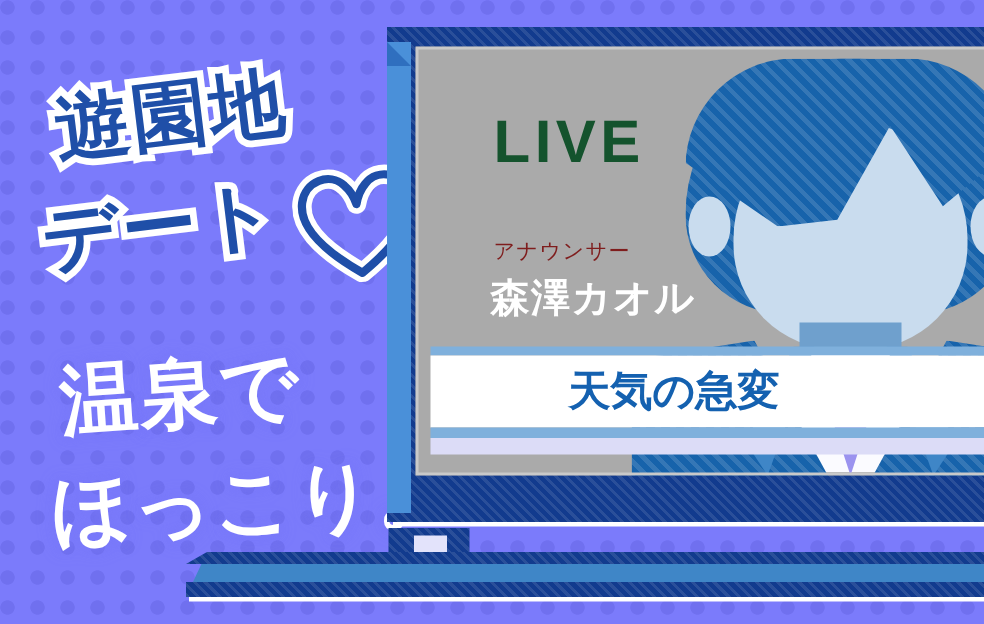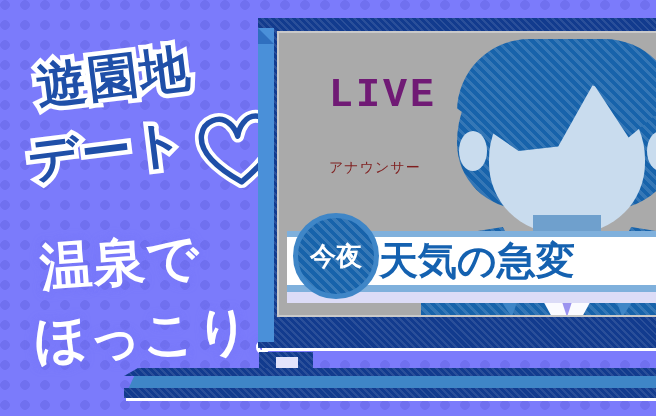--- a/index.html
+++ b/index.html
@@ -126,43 +126,43 @@
   .lapel{
     position:absolute;top:192px;width:46px;height:86px;
     background:#3f86c7;
   }
   .lapel.l{left:60px;clip-path:polygon(70% 0,100% 0,32% 100%,0 74%);}
   .lapel.r{right:60px;clip-path:polygon(0 0,30% 0,100% 74%,68% 100%);}
 
   
   #live{
     position:absolute;left:52px;top:42px;
-    font-size:40px;font-weight:700;color:#701a75;letter-spacing:3px;
-    font-family:Liberation Mono, monospace;
+    font-size:40px;font-weight:700;color:#14532d;letter-spacing:3px;
+    font-family:Liberation Sans, sans-serif;
   }
   #anchor-role{
     position:absolute;left:52px;top:128px;
     font-size:14px;color:#7f1d1d;letter-spacing:1px;font-weight:400;
     font-family:"DejaVu Sans","Liberation Sans",sans-serif;
   }
   #anchor-name{
     position:absolute;left:50px;top:150px;
     font-size:26px;color:#ffffff;font-weight:700;letter-spacing:1px;
     font-family:"DejaVu Sans","Liberation Sans",sans-serif;
   }
 
   
   #banner{position:absolute;left:10px;right:-1px;bottom:14px;height:72px;}
   #banner-top-rule{position:absolute;left:0;right:0;top:0;height:6px;background:#7fb0dc;}
   #banner-white{position:absolute;left:0;right:0;top:6px;height:48px;background:#ffffff;}
   #banner-rule2{position:absolute;left:0;right:0;top:54px;height:7px;background:#7fb0dc;}
   #banner-rule3{position:absolute;left:0;right:0;top:61px;height:11px;background:#dcdcf7;}
   #headline{
     position:absolute;left:92px;top:6px;height:48px;line-height:48px;
-    font-size:39px;font-weight:700;color:#1461b0;letter-spacing:0px;
+    font-size:28px;font-weight:700;color:#1461b0;letter-spacing:0px;
     white-space:nowrap;
     font-family:"DejaVu Sans","Liberation Sans",sans-serif;
   }
   #badge{
     position:absolute;left:6px;top:-18px;width:86px;height:86px;border-radius:50%;
     background:#1763ab;
     background-image:repeating-linear-gradient(45deg,
        rgba(255,255,255,.14) 0 3px, rgba(0,0,0,0) 3px 7px);
     border:5px solid #3f86c7;box-sizing:border-box;
     display:flex;align-items:center;justify-content:center;
@@ -248,30 +248,28 @@
         <div class="jacket r"></div>
         <div class="lapel l"></div>
         <div class="lapel r"></div>
         <div class="tie"></div>
       </div>
 
       <div id="live">LIVE</div>
 
       <div id="anchor-role">アナウンサー</div>
 
+      <div id="anchor-name">森澤カオル</div>
 
       <div id="banner">
         <div id="banner-top-rule"></div>
         <div id="banner-white"></div>
         <div id="headline">天気の急変</div>
         <div id="banner-rule2"></div>
         <div id="banner-rule3"></div>
-        <div id="badge">
-          <span id="badge-text">今夜</span>
-        </div>
       </div>
 
       <div id="tv-screen-inner-line"></div>
     </div>
   </div>
 
   <div id="bezel-hl"></div>
   <div id="neck-block"></div>
   <div id="neck-hole"></div>
   <div id="base"></div>

